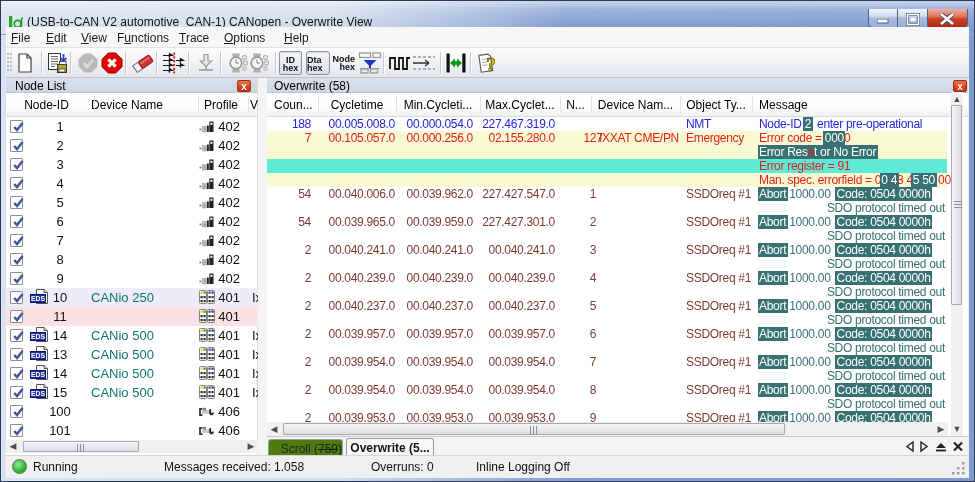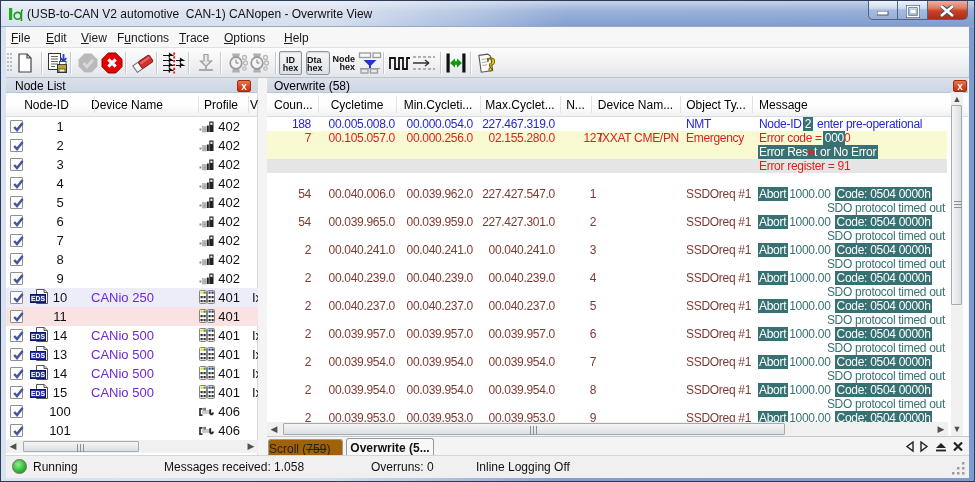--- a/index.html
+++ b/index.html
@@ -6,21 +6,21 @@
 html,body { width:975px; height:482px; overflow:hidden; }
 body { font-family:"Liberation Sans", sans-serif; font-size:12px; position:relative;
   background:#aabfd8; }
 .abs { position:absolute; }
 
 #frame { position:absolute; left:0; top:0; width:975px; height:482px;
   background:
     linear-gradient(rgba(255,255,255,0.55), rgba(255,255,255,0.2) 10px, rgba(255,255,255,0) 26px),
     linear-gradient(90deg, #d9e2f0 0%, #d3ddec 34%, #a7bbde 48%, #829ed0 58%, #7e9bce 100%);
   border:1px solid #2c3c58; }
-#titlebar { position:absolute; left:1px; top:1px; width:973px; height:26px;
+#titlebar { position:absolute; left:1px; top:9px; width:973px; height:26px;
   border-bottom:1px solid #96a9c4;text-decoration:underline; }
 #title-text { position:absolute; left:26px; top:6px; color:#111; font-size:12px; white-space:pre; }
 
 .capbtn { position:absolute; top:0; height:19px; border:1px solid #51647f; border-top:none;
   background:linear-gradient(#eef4fb 0%, #cfdced 40%, #a5bcdf 50%, #96afd8 100%); }
 #btn-min { left:867px; width:30px; border-radius:0 0 0 5px; }
 #btn-max { left:896px; width:31px; }
 #btn-close { left:926px; width:41px; border-radius:0 0 5px 0;
   background:linear-gradient(#efb0a0 0%, #dd7a5f 40%, #c94228 55%, #ad2c12 100%); }
 
@@ -51,21 +51,21 @@
 .sb-thumb { position:absolute; background:linear-gradient(#f4f5f6,#dcdfe2); border:1px solid #a6aab0; border-radius:1px; }
 .sb-thumb.v { background:linear-gradient(90deg,#f4f5f6,#dcdfe2); }
 .arrow { position:absolute; color:#505050; font-size:9px; line-height:12px; text-align:center; }
 
 #lpanel { left:0; width:252px; height:377px; border-right:1px solid #d8d8d8; }
 .lrow { position:absolute; left:0; width:252px; height:19px; }
 .cb { position:absolute; left:4px; top:3px; width:13px; height:13px; background:#fdfdfd;
   border:1px solid #8e8f8f; border-radius:1px; }
 .cb svg { position:absolute; left:0; top:-1px; }
 .nid { position:absolute; left:12px; width:84px; top:2px; text-align:center; color:#111; font-size:13px; }
-.dname { position:absolute; left:85px; top:2px; color:#6d28d9; font-size:13px; }
+.dname { position:absolute; left:85px; top:2px; color:#0f766e; font-size:13px; }
 .prof { position:absolute; left:206px; width:28px; top:2px; text-align:right; color:#111; font-size:13px; }
 .vx { position:absolute; left:246px; top:2px; color:#111; font-size:13px; }
 .eds { position:absolute; left:23px; top:1px; width:21px; height:17px; }
 
 #rpanel { left:261px; width:701px; height:377px; }
 .rline { position:absolute; left:0; width:680px; height:14px; font-size:12px; white-space:pre; letter-spacing:-0.3px; }
 .c-count { position:absolute; left:0px; width:44px; text-align:right; }
 .c-cyc { position:absolute; left:50px; width:78px; text-align:right; }
 .c-min { position:absolute; left:130px; width:76px; text-align:right; }
 .c-max { position:absolute; left:208px; width:80px; text-align:right; }
@@ -670,21 +670,22 @@
       <div class="hsep" style="left:213px"></div>
       <div class="hsep" style="left:293px"></div>
       <div class="hsep" style="left:324px"></div>
       <div class="hsep" style="left:413px"></div>
       <div class="hsep" style="left:485px"></div>
     </div>
     <div id="rrows" style="position:absolute;left:0;top:39px;width:684px;height:305px;overflow:hidden">
         <div class="rline blue" style="top:0px;"><span class="c-count">188</span><span class="c-cyc">00.005.008.0</span><span class="c-min">00.000.054.0</span><span class="c-max">227.467.319.0</span><span class="c-obj">NMT</span><span class="c-msg">Node-ID <span class="hl">2</span>  enter pre-operational</span></div>
 <div class="rline red" style="top:14px;background:#fafad2;"><span class="c-count">7</span><span class="c-cyc">00.105.057.0</span><span class="c-min">00.000.256.0</span><span class="c-max">02.155.280.0</span><span class="c-n">127</span><span class="c-dev">IXXAT CME/PN</span><span class="c-obj">Emergency</span><span class="c-msg">Error code = <span class="hl">000</span>0</span></div>
 <div class="rline red" style="top:28px;background:#fafad2;"><span class="c-msg"><span class="hl">Error Res<span style="color:#e02020">e</span>t or No Error</span></span></div>
-<div class="rline red" style="top:42px;background:#e5e5e5;"><span class="c-msg">Error register = 91</span></div>
+<div class="rline red" style="top:42px;background:#5eead4;"><span class="c-msg">Error register = 91</span></div>
+<div class="rline red" style="top:56px;background:#fafad2;"><span class="c-msg">Man. spec. errorfield = 0<span class="hl">0</span> <span class="hl">4</span>3 4<span class="hl">5</span> <span class="hl">50</span> 00</span></div>
 <div class="rline maroon" style="top:70px;"><span class="c-count">54</span><span class="c-cyc">00.040.006.0</span><span class="c-min">00.039.962.0</span><span class="c-max">227.427.547.0</span><span class="c-n">1</span><span class="c-obj">SSDOreq #1</span><span class="c-msg"><span class="hl">Abort</span> <span class="teal">1000.00</span>  <span class="hl">Code: 0504 0000h</span></span></div>
 <div class="rline maroon" style="top:84px;"><span class="c-msg-r"><span class="teal">SDO protocol timed out</span></span></div>
 <div class="rline maroon" style="top:98px;"><span class="c-count">54</span><span class="c-cyc">00.039.965.0</span><span class="c-min">00.039.959.0</span><span class="c-max">227.427.301.0</span><span class="c-n">2</span><span class="c-obj">SSDOreq #1</span><span class="c-msg"><span class="hl">Abort</span> <span class="teal">1000.00</span>  <span class="hl">Code: 0504 0000h</span></span></div>
 <div class="rline maroon" style="top:112px;"><span class="c-msg-r"><span class="teal">SDO protocol timed out</span></span></div>
 <div class="rline maroon" style="top:126px;"><span class="c-count">2</span><span class="c-cyc">00.040.241.0</span><span class="c-min">00.040.241.0</span><span class="c-max">00.040.241.0</span><span class="c-n">3</span><span class="c-obj">SSDOreq #1</span><span class="c-msg"><span class="hl">Abort</span> <span class="teal">1000.00</span>  <span class="hl">Code: 0504 0000h</span></span></div>
 <div class="rline maroon" style="top:140px;"><span class="c-msg-r"><span class="teal">SDO protocol timed out</span></span></div>
 <div class="rline maroon" style="top:154px;"><span class="c-count">2</span><span class="c-cyc">00.040.239.0</span><span class="c-min">00.040.239.0</span><span class="c-max">00.040.239.0</span><span class="c-n">4</span><span class="c-obj">SSDOreq #1</span><span class="c-msg"><span class="hl">Abort</span> <span class="teal">1000.00</span>  <span class="hl">Code: 0504 0000h</span></span></div>
 <div class="rline maroon" style="top:168px;"><span class="c-msg-r"><span class="teal">SDO protocol timed out</span></span></div>
 <div class="rline maroon" style="top:182px;"><span class="c-count">2</span><span class="c-cyc">00.040.237.0</span><span class="c-min">00.040.237.0</span><span class="c-max">00.040.237.0</span><span class="c-n">5</span><span class="c-obj">SSDOreq #1</span><span class="c-msg"><span class="hl">Abort</span> <span class="teal">1000.00</span>  <span class="hl">Code: 0504 0000h</span></span></div>
 <div class="rline maroon" style="top:196px;"><span class="c-msg-r"><span class="teal">SDO protocol timed out</span></span></div>
@@ -715,21 +716,21 @@
       <div class="sb-thumb" style="left:16px;top:1px;width:502px;height:12px">
 <svg style="position:absolute;left:245px;top:2px" width="12" height="9">
             <g stroke="#8b9199" stroke-width="1">
               <path d="M1.5 0 V9 M4.5 0 V9 M7.5 0 V9"></path>
             </g>
           </svg>
         </div>
     </div>
   </div>
   <div id="tabbar">
-<div style="position:absolute;left:1px;top:2px;width:75px;height:17px;background:#a16207;border:1px solid #9a9a9a;border-bottom:none;border-radius:3px 3px 0 0;text-align:left;padding-top:2px;color:#222">Scroll (<s>759</s>)</div>
+<div style="position:absolute;left:1px;top:2px;width:75px;height:17px;background:#4d7c0f;border:1px solid #9a9a9a;border-bottom:none;border-radius:3px 3px 0 0;text-align:right;padding-top:2px;color:#222">Scroll (<s>759</s>)</div>
 <div style="position:absolute;left:79px;top:1px;width:88px;height:18px;background:#f8f8f8;border:1px solid #9a9a9a;border-bottom:none;border-radius:3px 3px 0 0;text-align:center;padding-top:2px;font-weight:bold;color:#111">Overwrite (5...</div>
 <svg style="position:absolute;right:4px;top:4px" width="60" height="12" viewBox="0 0 60 12">
 <path d="M8 1 L2 5.5 L8 10 Z" fill="none" stroke="#222" stroke-width="1.4"></path>
 <path d="M16 1 L22 5.5 L16 10 Z" fill="none" stroke="#222" stroke-width="1.4"></path>
 <path d="M31 7 L36 2 L41 7 Z" fill="#222"></path>
         <rect x="31" y="8.6" width="10" height="1.8" fill="#222"></rect>
 <path d="M49 1.5 L57 9.5 M57 1.5 L49 9.5" stroke="#222" stroke-width="2.2"></path>
 </svg>
 </div>
 </div>

